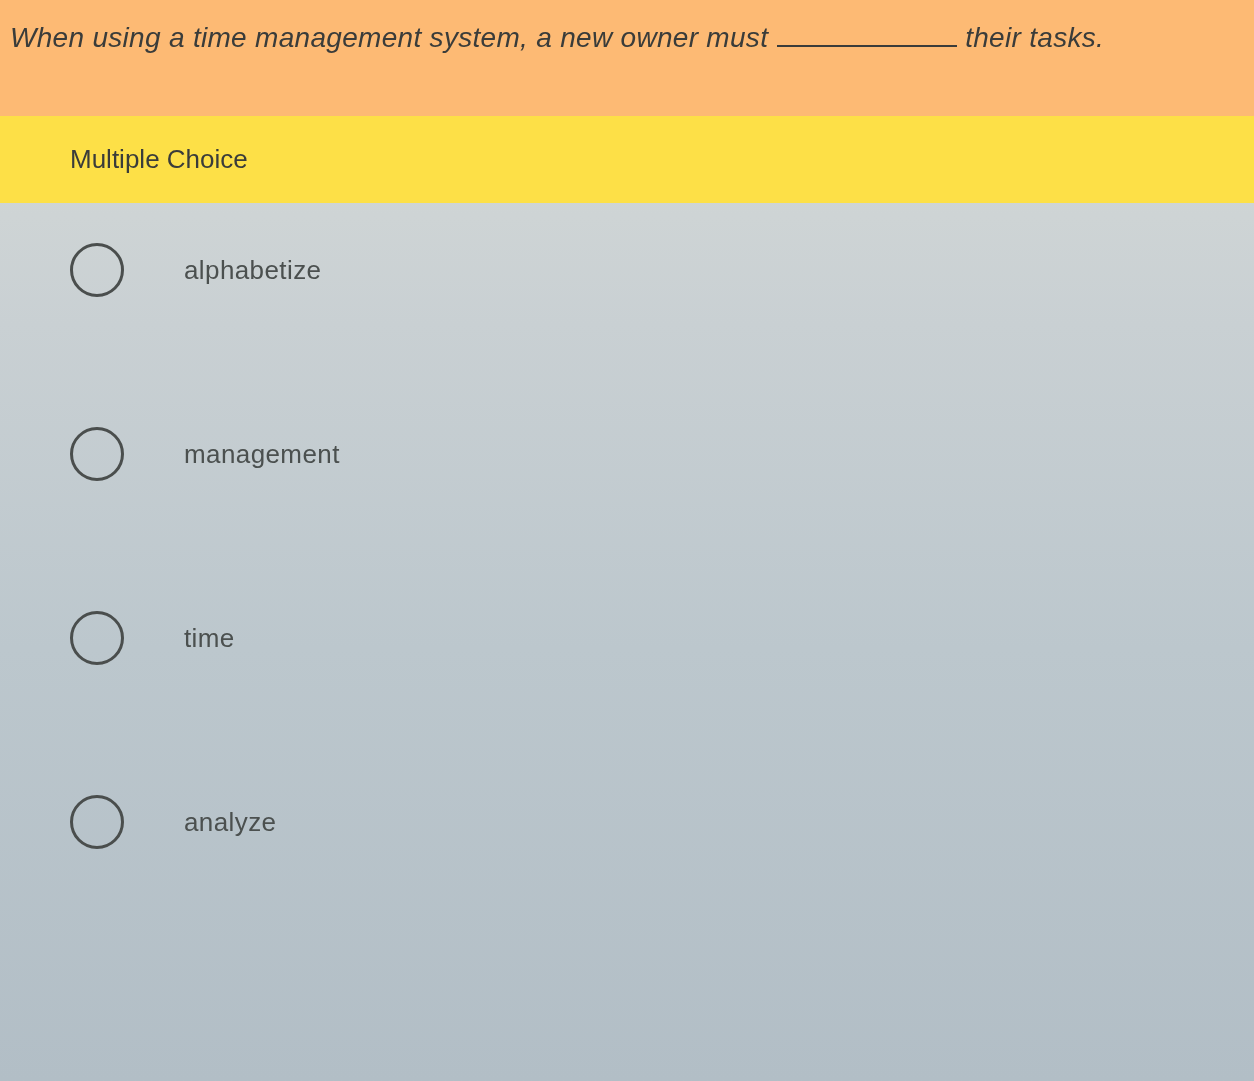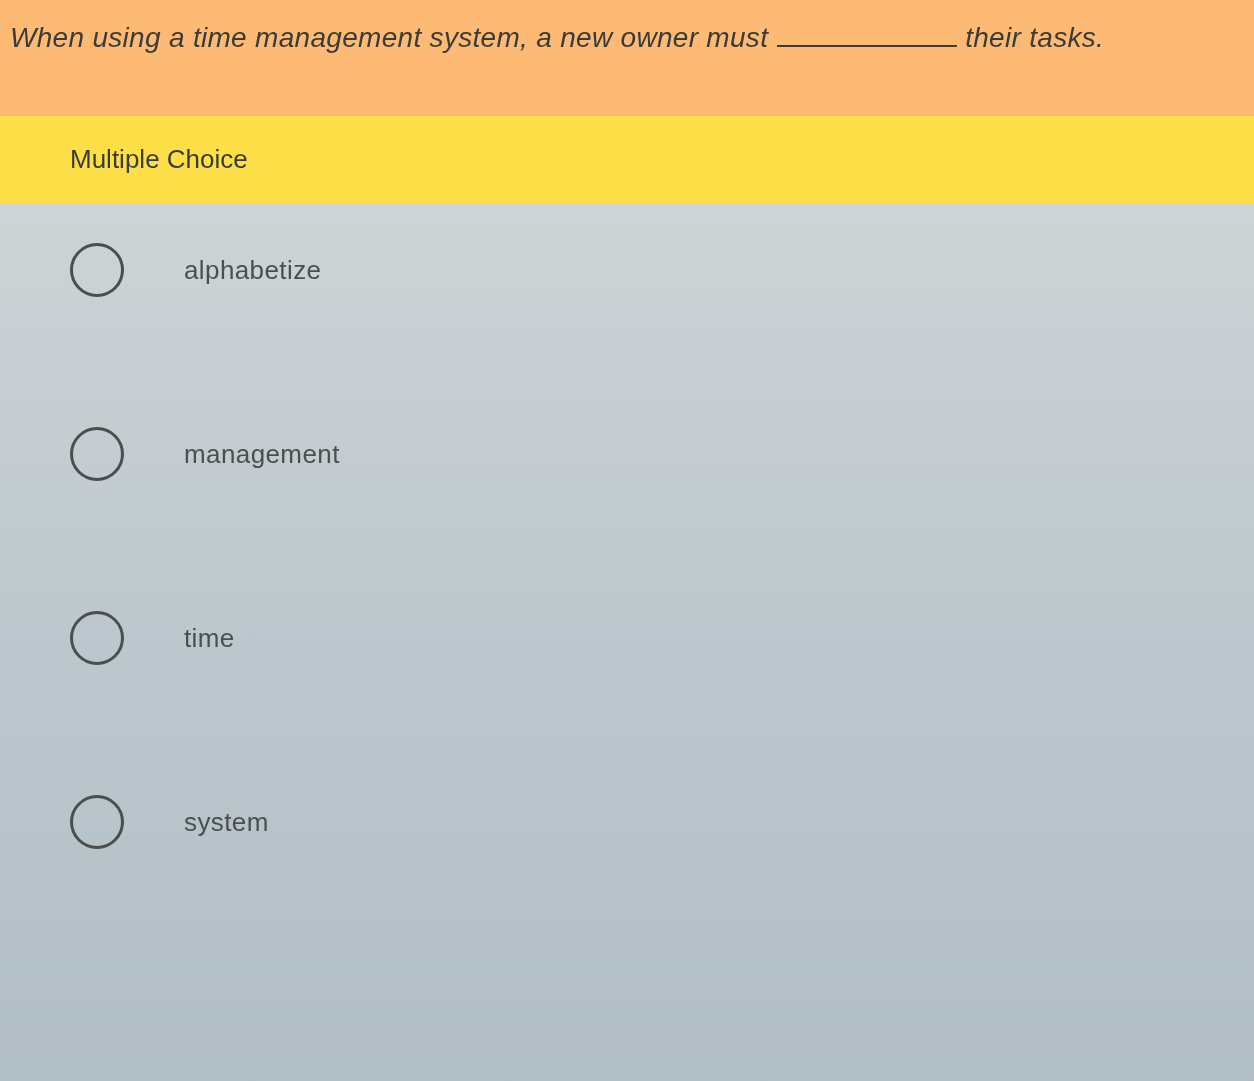--- a/index.html
+++ b/index.html
@@ -90,16 +90,16 @@
     <div class="option-label">management</div>
   </div>
 
   <div class="option-row">
     <div class="radio-circle"></div>
     <div class="option-label">time</div>
   </div>
 
   <div class="option-row">
     <div class="radio-circle"></div>
-    <div class="option-label">system</div>
+    <div class="option-label">analyze</div>
   </div>
 
 </div>
 
 </body></html>

